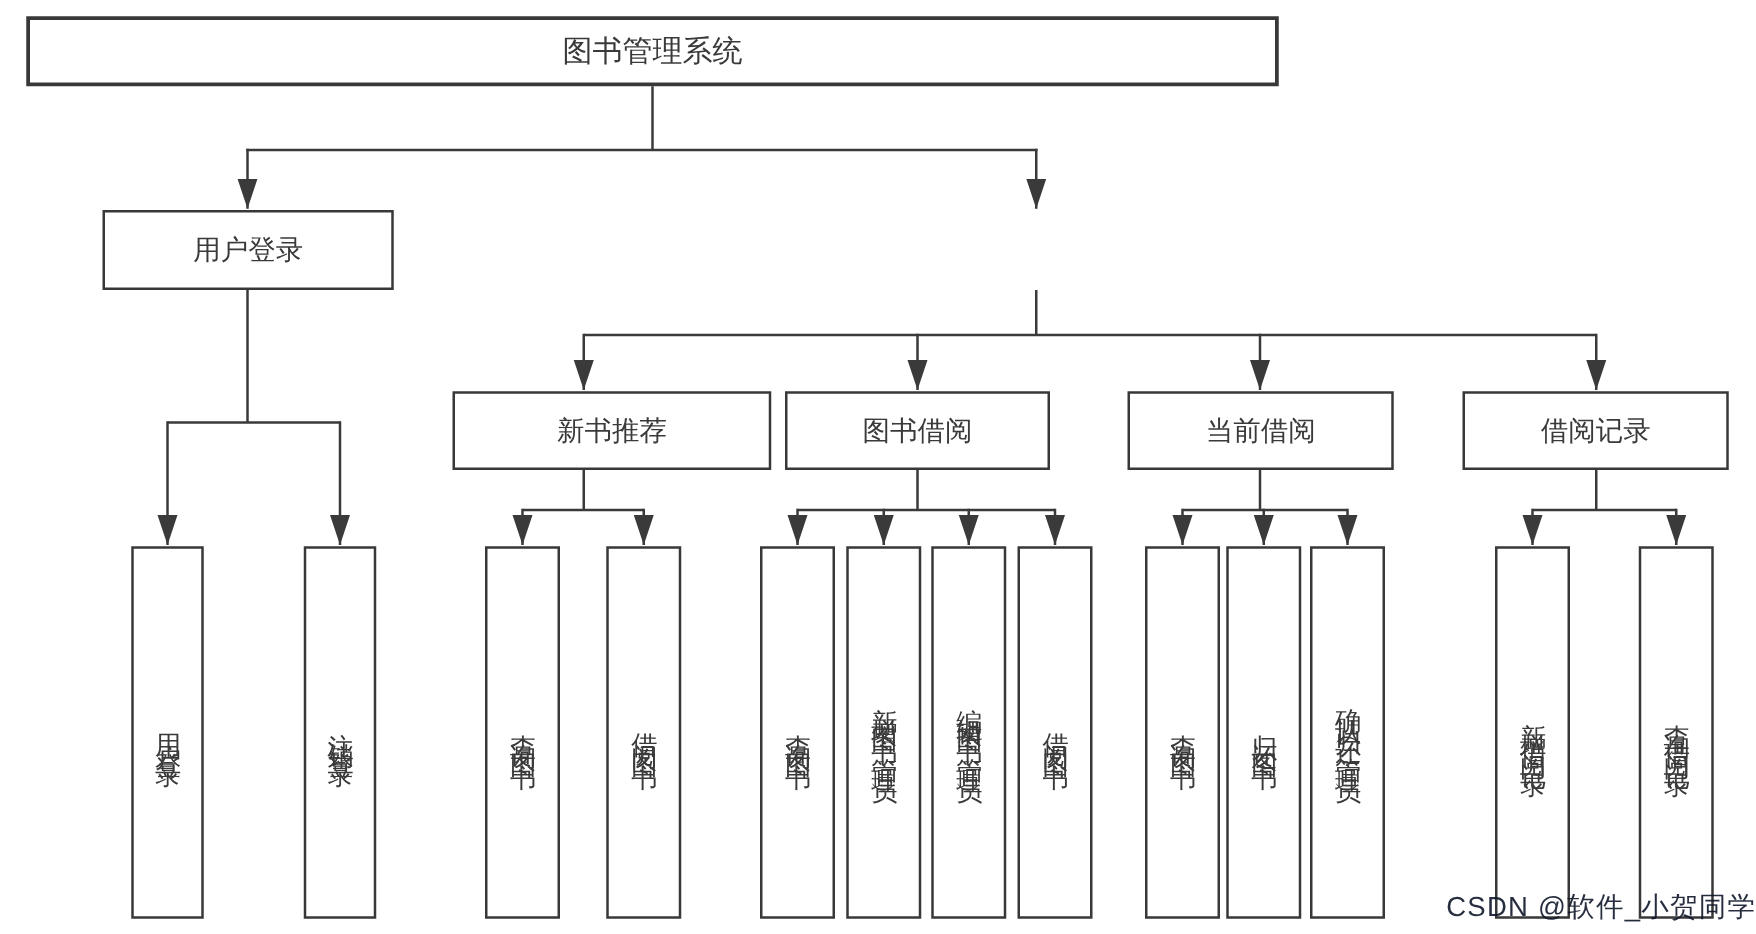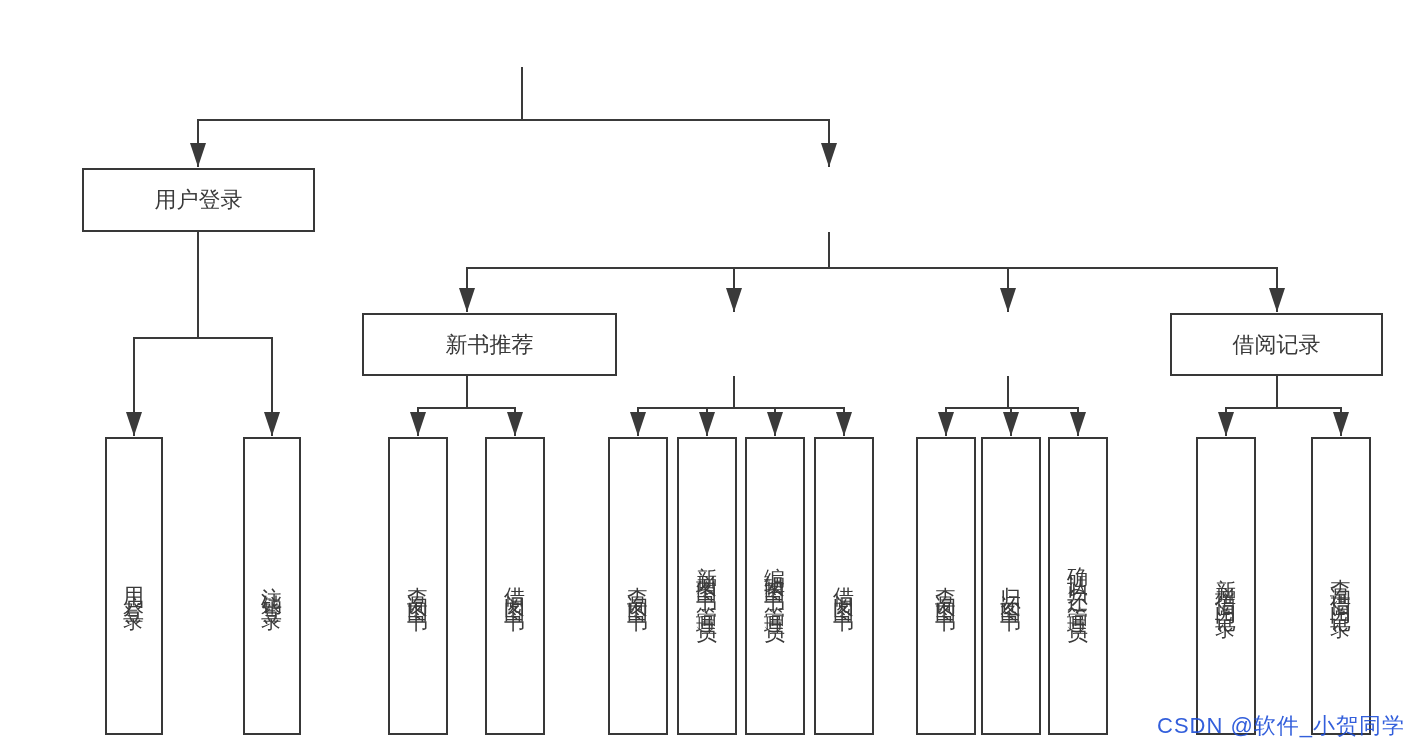--- a/index.html
+++ b/index.html
@@ -28,21 +28,21 @@
     font-size:21px;
     letter-spacing:8px;
     line-height:1;
     white-space:nowrap;
   }
   .watermark{
     position:absolute;
     left:1157px;
     top:711px;
     font-size:22px;
-    color:#1d4ed8;
+    color:#0f172a;
     opacity:.9;
     z-index:5;
     white-space:nowrap;
     letter-spacing:1px;
   }
   .wire{stroke:#3a3a3a;stroke-width:2;fill:none;}
 </style>
 </head>
 <body>
 
@@ -103,27 +103,36 @@
     </g>
 
     <g>
       <line class="wire" x1="1277" y1="376" x2="1277" y2="408"></line>
       <line class="wire" x1="1226" y1="408" x2="1341" y2="408"></line>
       <line class="wire" x1="1226" y1="407" x2="1226" y2="436" marker-end="url(#arrow)"></line>
       <line class="wire" x1="1341" y1="407" x2="1341" y2="436" marker-end="url(#arrow)"></line>
     </g>
   </svg>
 
+  <div class="box root-box" style="left:21px;top:13px;width:1002px;height:56px;">
+    <span class="hlabel">图书管理系统</span>
+  </div>
 
   <div class="box" style="left:82px;top:168px;width:233px;height:64px;">
     <span class="hlabel">用户登录</span>
   </div>
 
   <div class="box" style="left:362px;top:313px;width:255px;height:63px;">
     <span class="hlabel">新书推荐</span>
+  </div>
+  <div class="box" style="left:628px;top:313px;width:212px;height:63px;">
+    <span class="hlabel">图书借阅</span>
+  </div>
+  <div class="box" style="left:902px;top:313px;width:213px;height:63px;">
+    <span class="hlabel">当前借阅</span>
   </div>
   <div class="box" style="left:1170px;top:313px;width:213px;height:63px;">
     <span class="hlabel">借阅记录</span>
   </div>
 
   <div class="box leaf" style="left:105px;width:58px;">
     <span class="vlabel">用户登录</span>
   </div>
   <div class="box leaf" style="left:243px;width:58px;">
     <span class="vlabel">注销登录</span>

